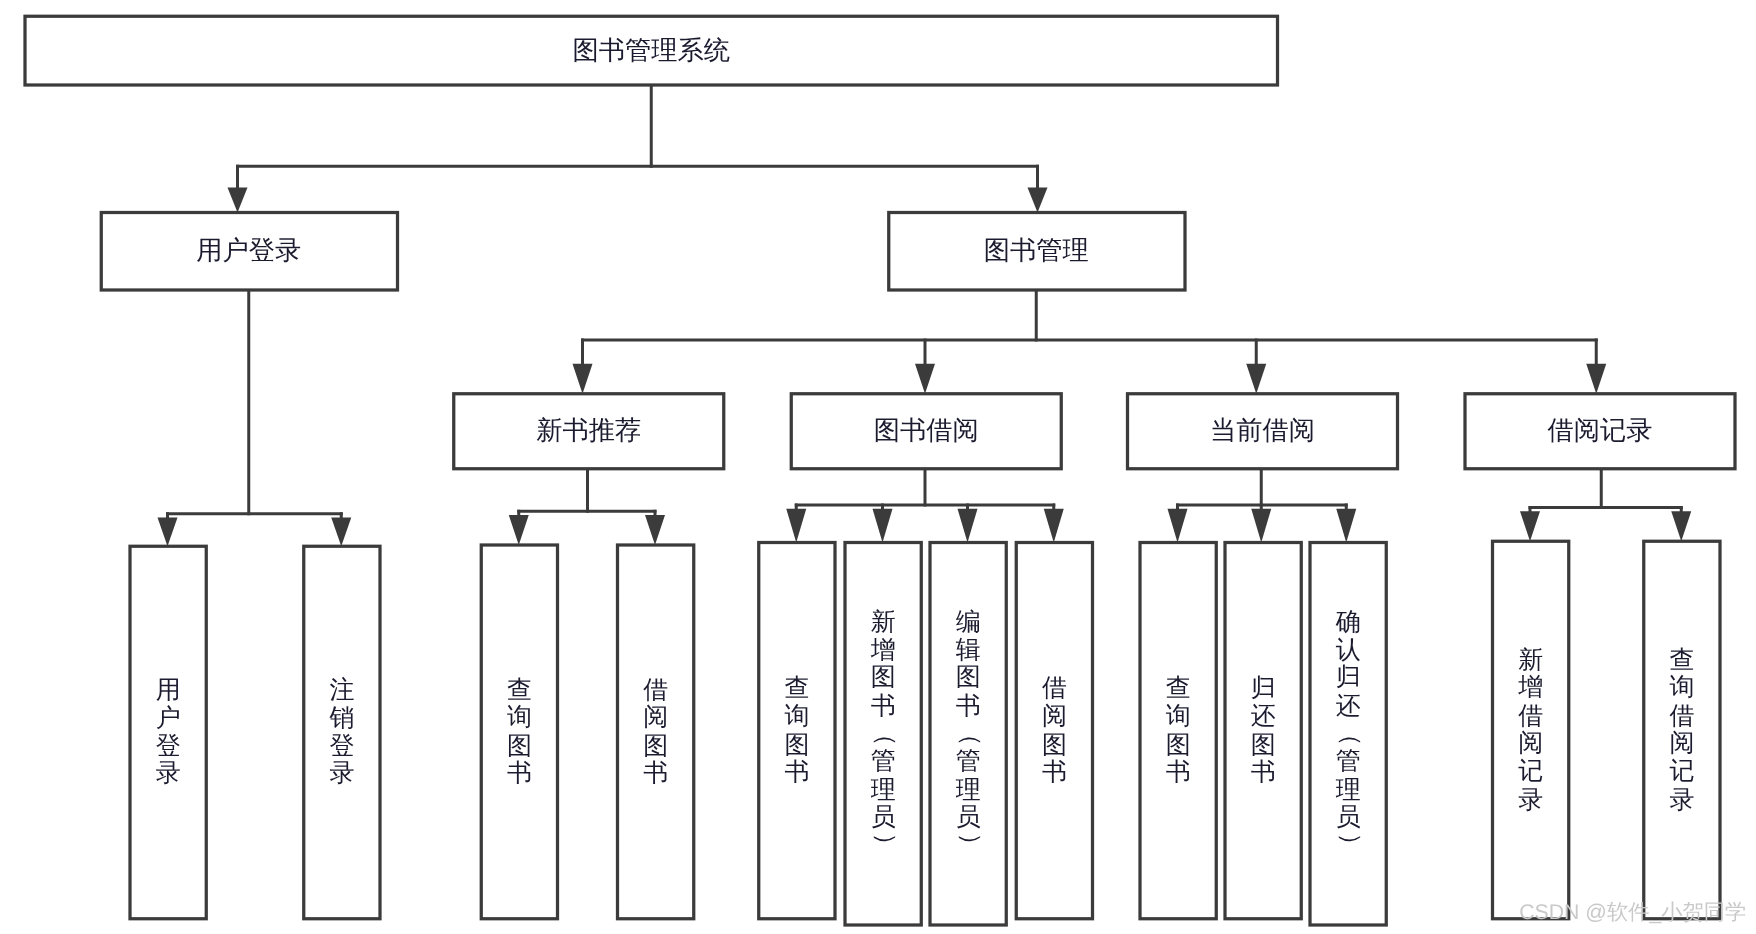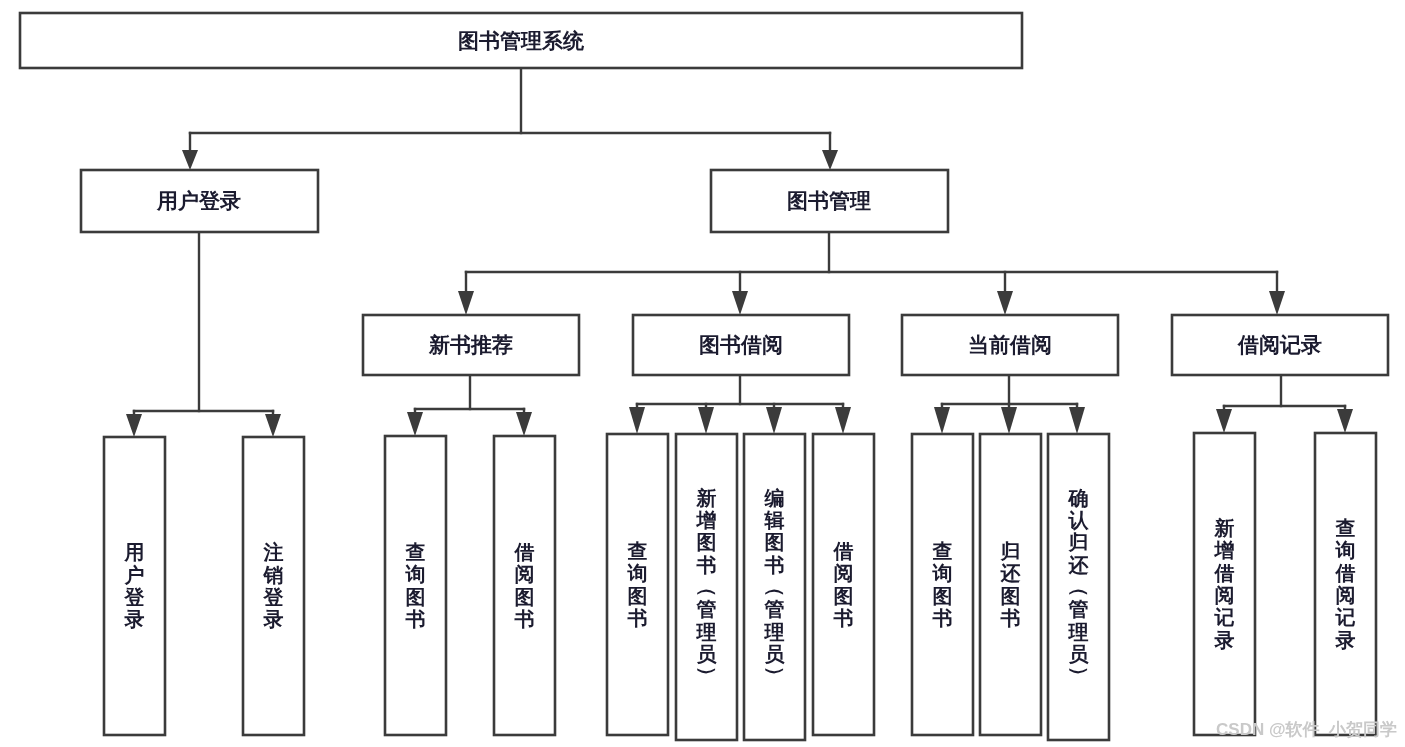--- a/index.html
+++ b/index.html
@@ -5,21 +5,21 @@
   html, body {
     margin: 0; padding: 0;
     background: #ffffff;
   }
   body {
     width: 1405px; height: 747px;
     font-family: "Liberation Sans", "DejaVu Sans", sans-serif;
     overflow: hidden;
     position: relative;
   }
-  #diagram-root { position: absolute; inset: 0; font-weight: bold; }
+  #diagram-root { position: absolute; inset: 0; }
   svg.canvas { display: block; width: 1405px; height: 747px; }
 
   .node-rect {
     fill: #ffffff;
     stroke: #3b3b3b;
     stroke-width: 2.6;
   }
   .connector {
     stroke: #3b3b3b;
     stroke-width: 2.4;

